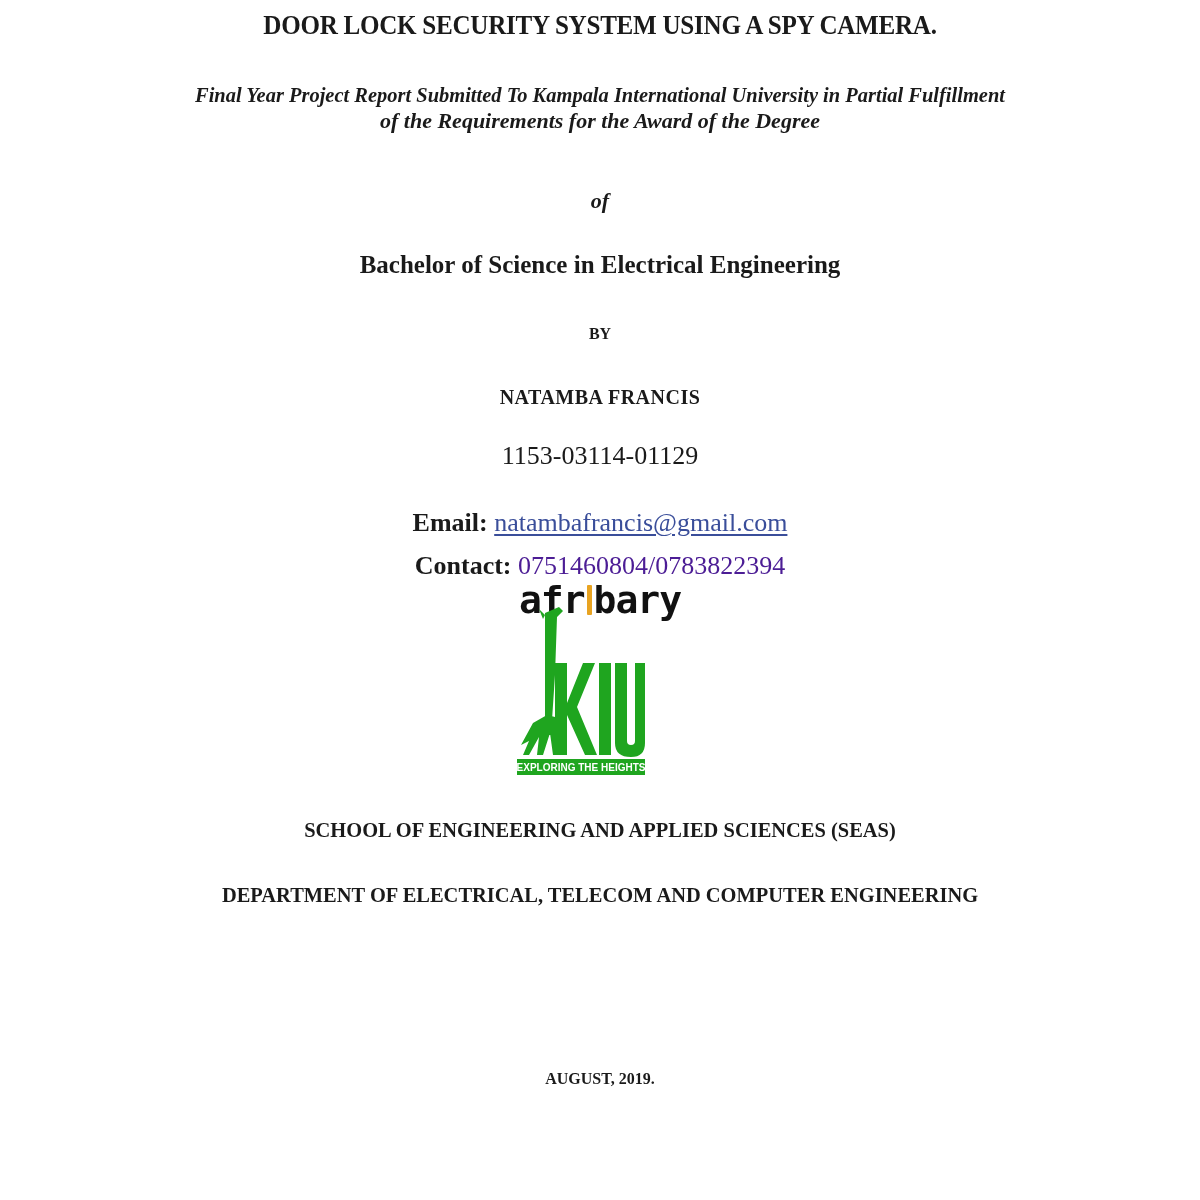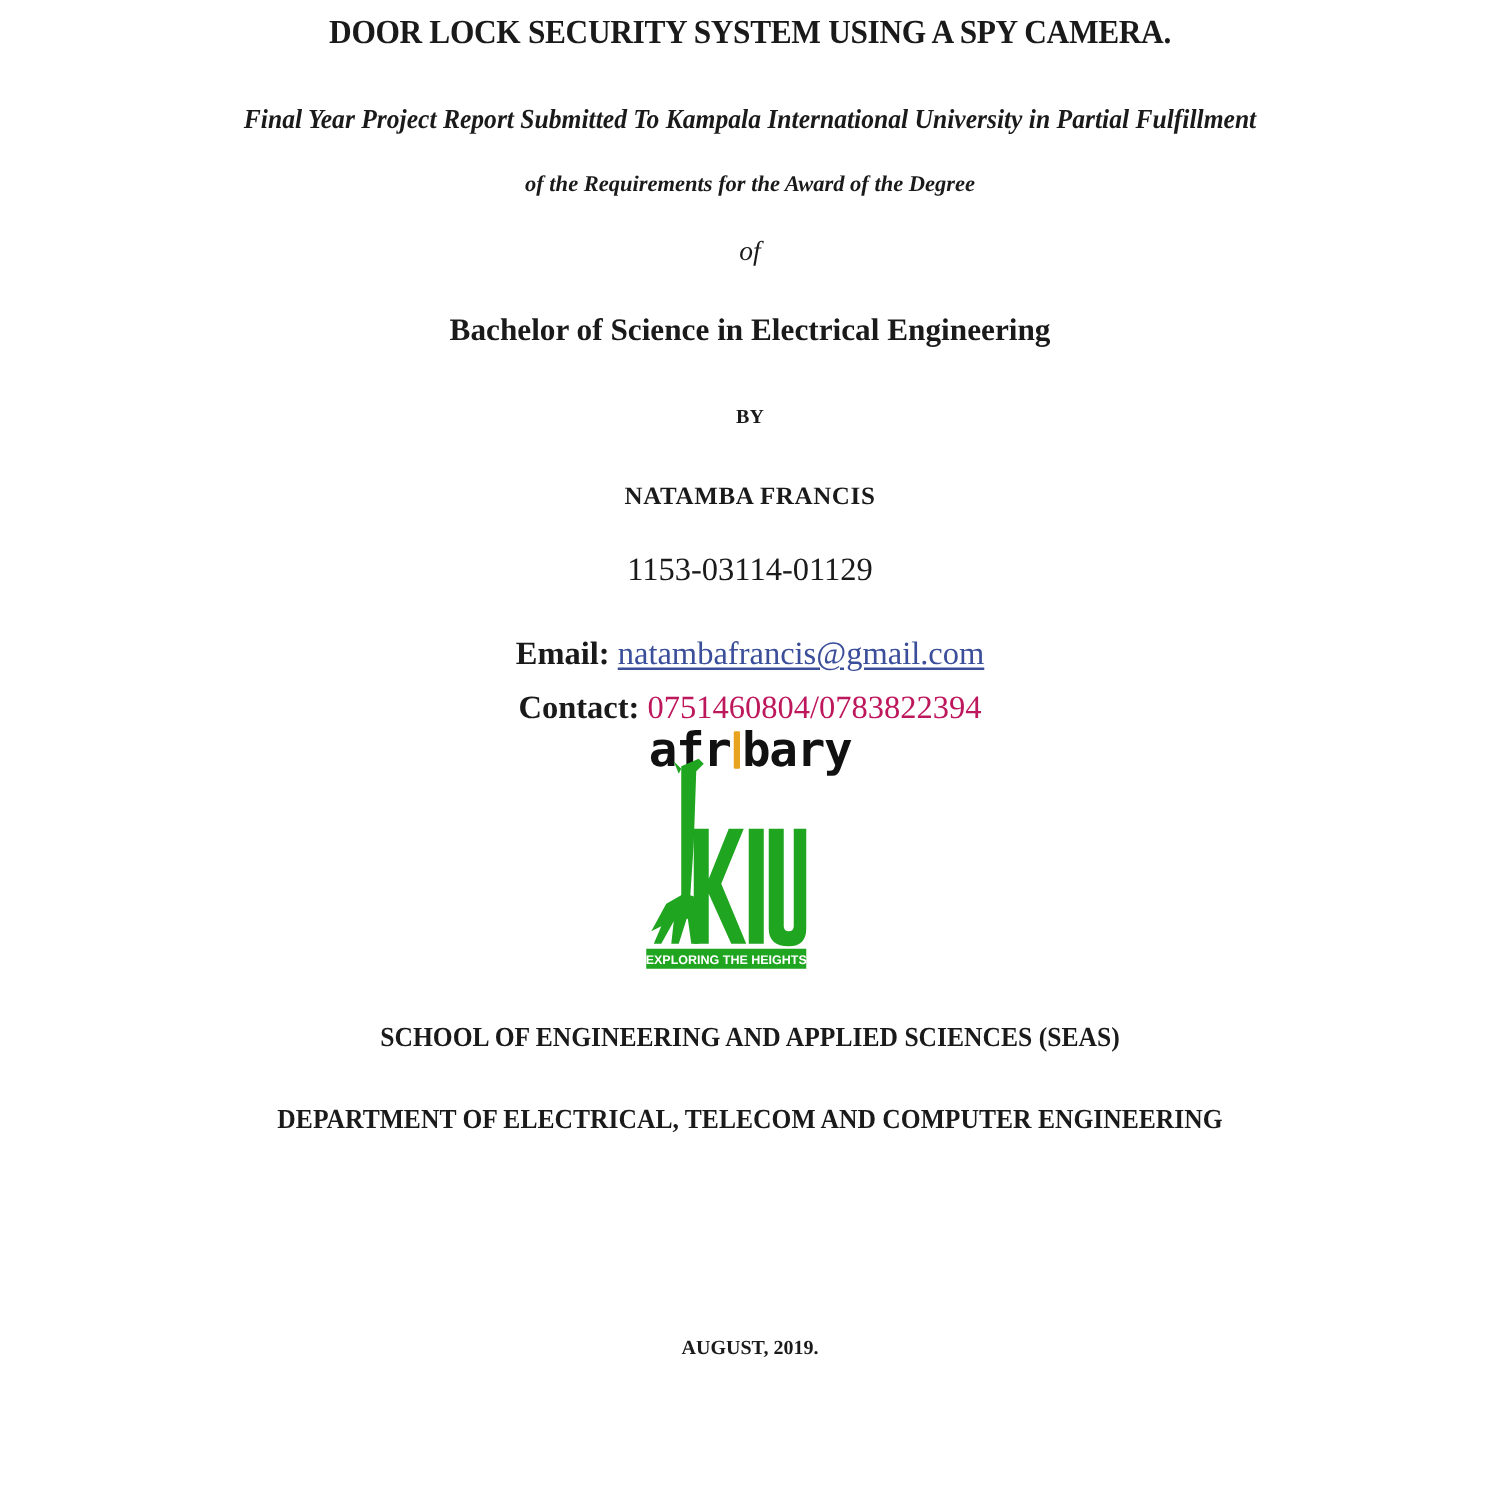--- a/index.html
+++ b/index.html
@@ -1,31 +1,31 @@
 <!DOCTYPE html>
 <html><head>
 <meta charset="utf-8">
 <style>
   html, body { margin:0; padding:0; background:#ffffff; }
   body { width:1200px; height:1200px; position:relative; overflow:hidden;
          font-family:"Liberation Serif", "DejaVu Serif", serif; color:#1a1a1a; }
   .line { position:absolute; left:0; width:1200px; text-align:center; white-space:nowrap; }
   .title { top:10px; font-size:27px; font-weight:bold; letter-spacing:-0.3px; transform:scaleX(0.93); }
   .sub1 { top:82px; font-size:22px; font-style:italic; font-weight:bold; transform:scaleX(0.93); }
-  .sub2 { top:137px; font-size:18px; font-style:italic; font-weight:bold; }
-  .of { top:188px; font-size:22px; font-style:italic; font-weight:normal; }
+  .sub2 { top:108px; font-size:22px; font-style:italic; font-weight:bold; }
+  .of { top:188px; font-size:22px; font-style:italic; font-weight:bold; }
   .degree { top:251px; font-size:25px; font-weight:bold; }
   .by { top:325px; font-size:16px; font-weight:bold; }
   .name { top:386px; font-size:20px; font-weight:bold; letter-spacing:0.5px; }
   .regno { top:441px; font-size:26px; font-weight:normal; }
   .email { top:496px; font-size:26px;margin-top:12px; }
   .contact { top:551px; font-size:26px; }
   .lbl { font-weight:bold; }
   .link { color:#3a4e9a; text-decoration:underline; text-underline-offset:3px; }
-  .val { color:#be185d; }
+  .val { color:#4c1d95; }
   .school { top:817px; font-size:22px; font-weight:bold; transform:scaleX(0.93); }
   .dept { top:882px; font-size:22px; font-weight:bold; transform:scaleX(0.93); }
   .date { top:1070px; font-size:16px; font-weight:bold; }
   .watermark { position:absolute; top:578px; left:0; width:1200px; text-align:center;
                font-family:"DejaVu Sans Mono", monospace; font-weight:bold; font-size:38px; color:#111; letter-spacing:-1px; }
   .pencil { display:inline-block; width:5px; height:30px; background:#e8a321; vertical-align:-2px; margin:0 2px; border-radius:1px; }
   .logo { position:absolute; left:515px; top:605px; width:132px; height:172px; }
 </style>
 </head>
 <body>

